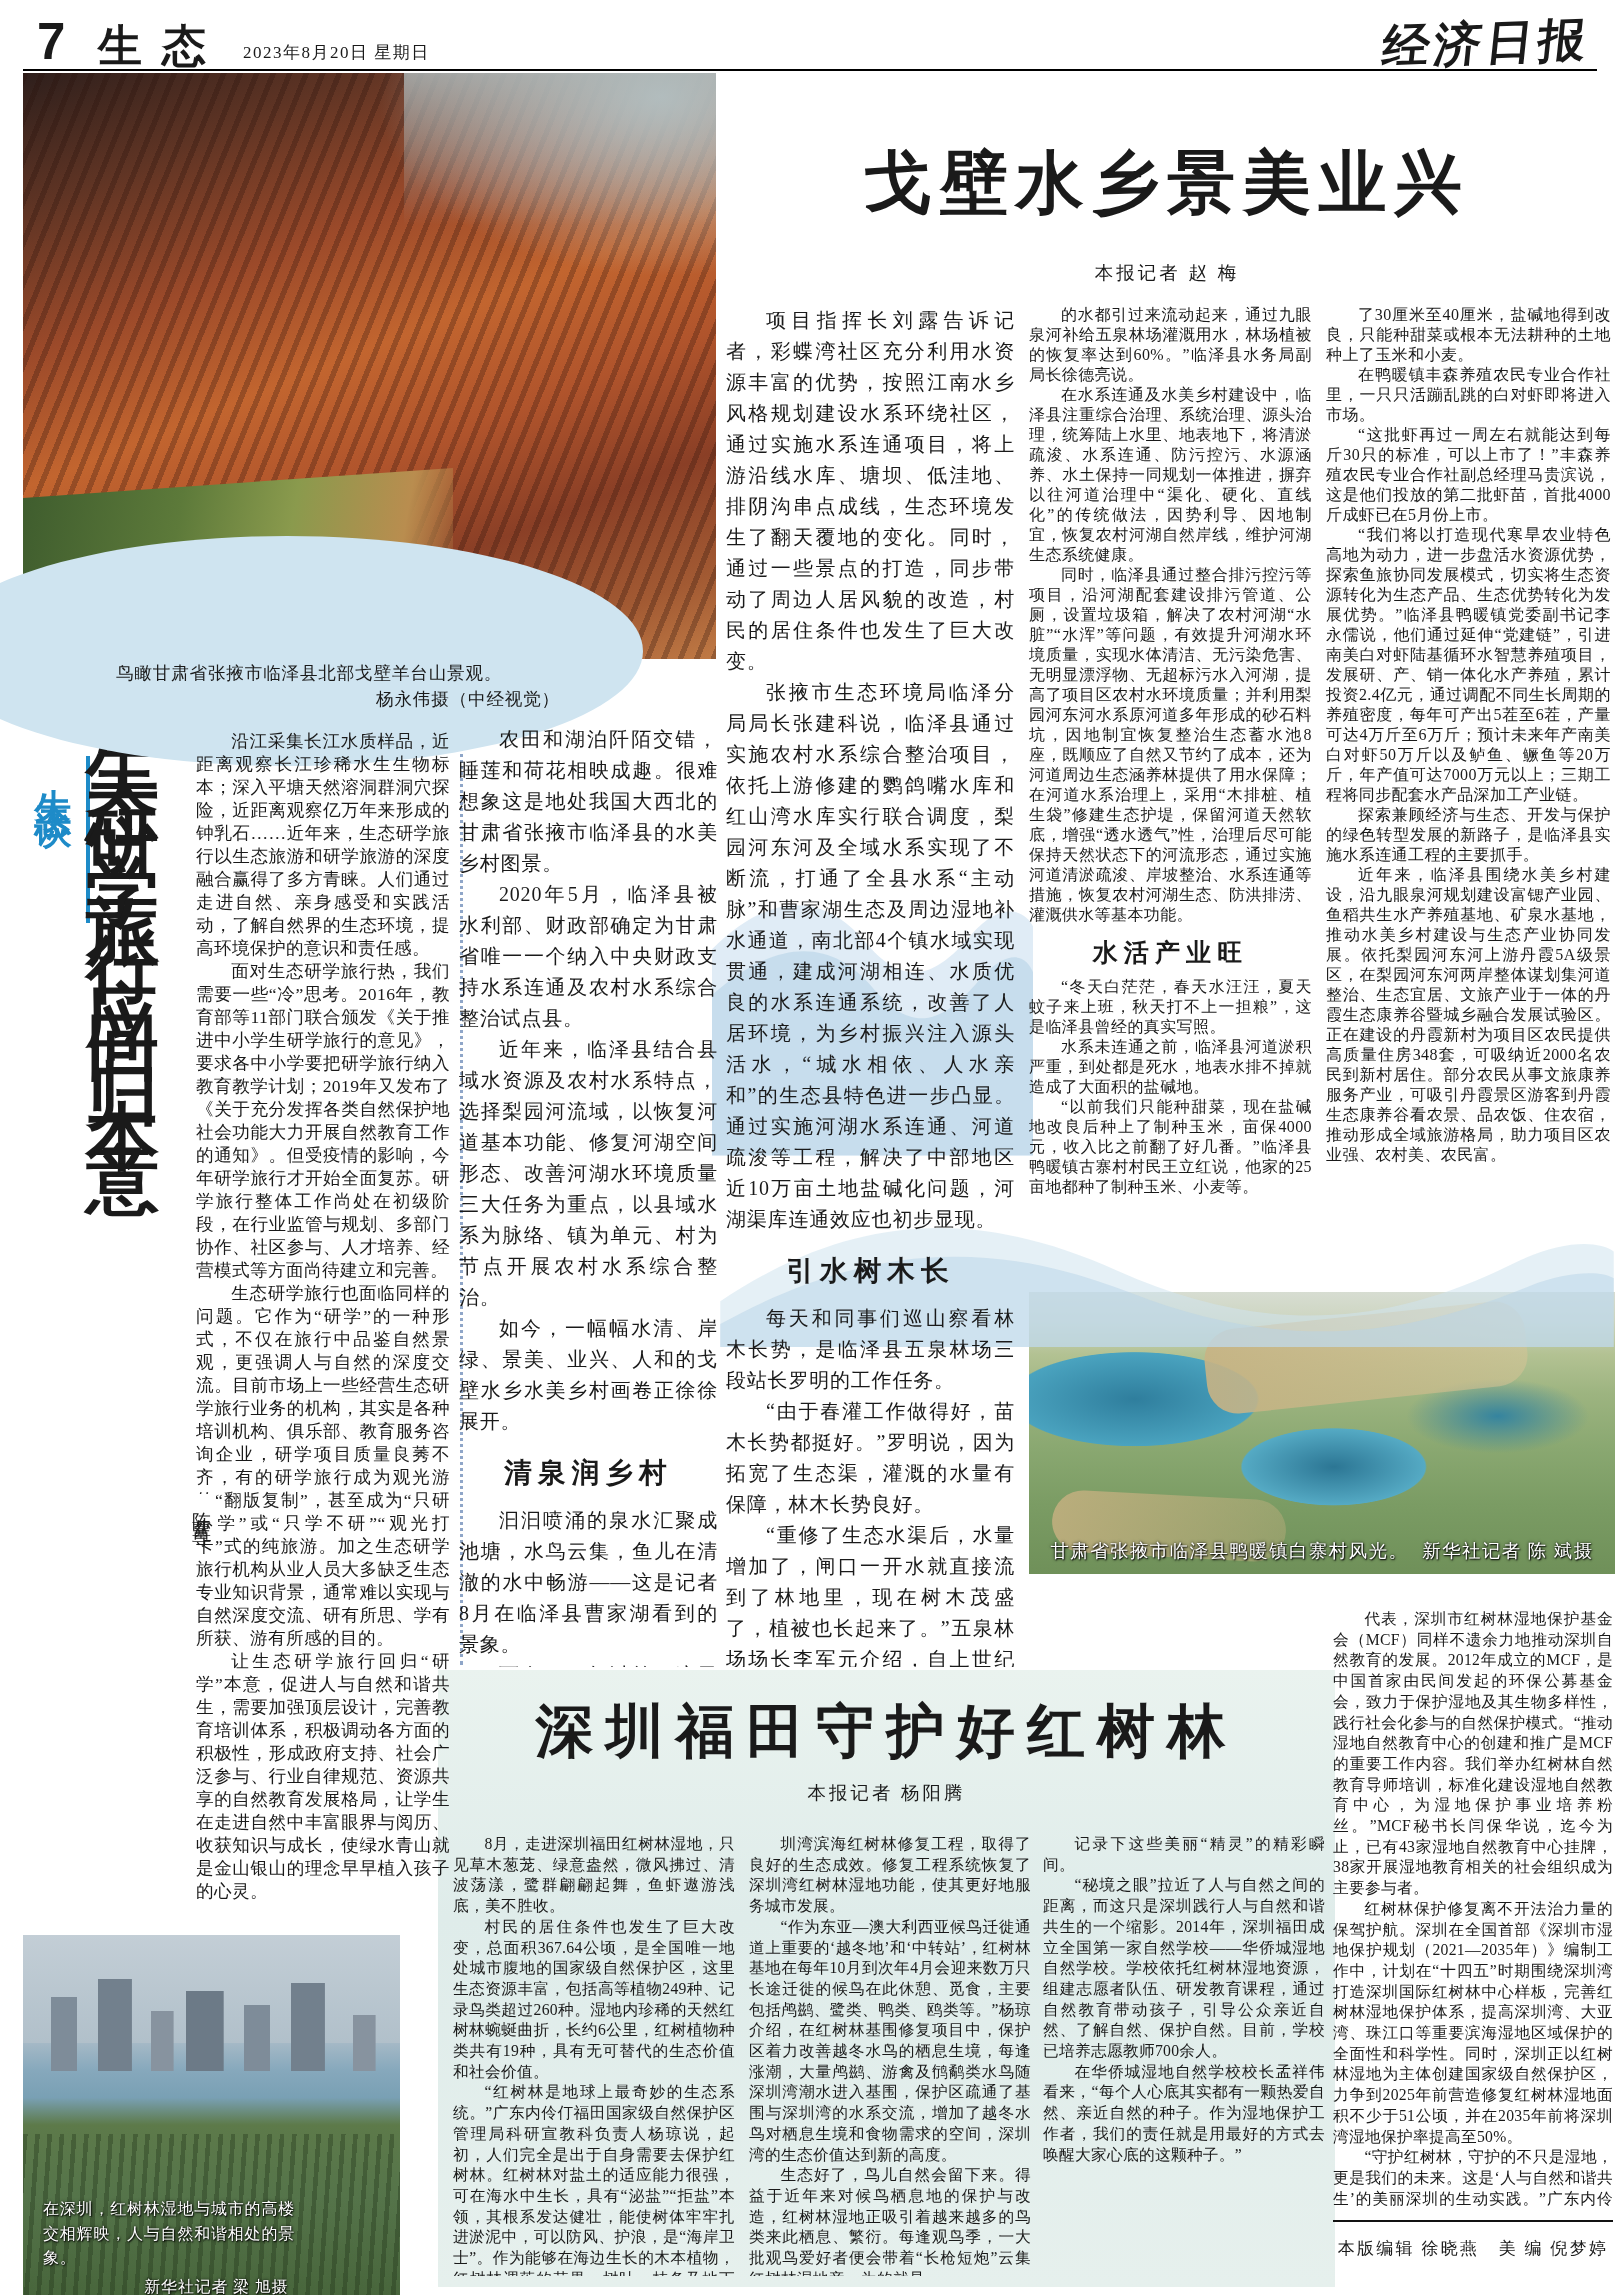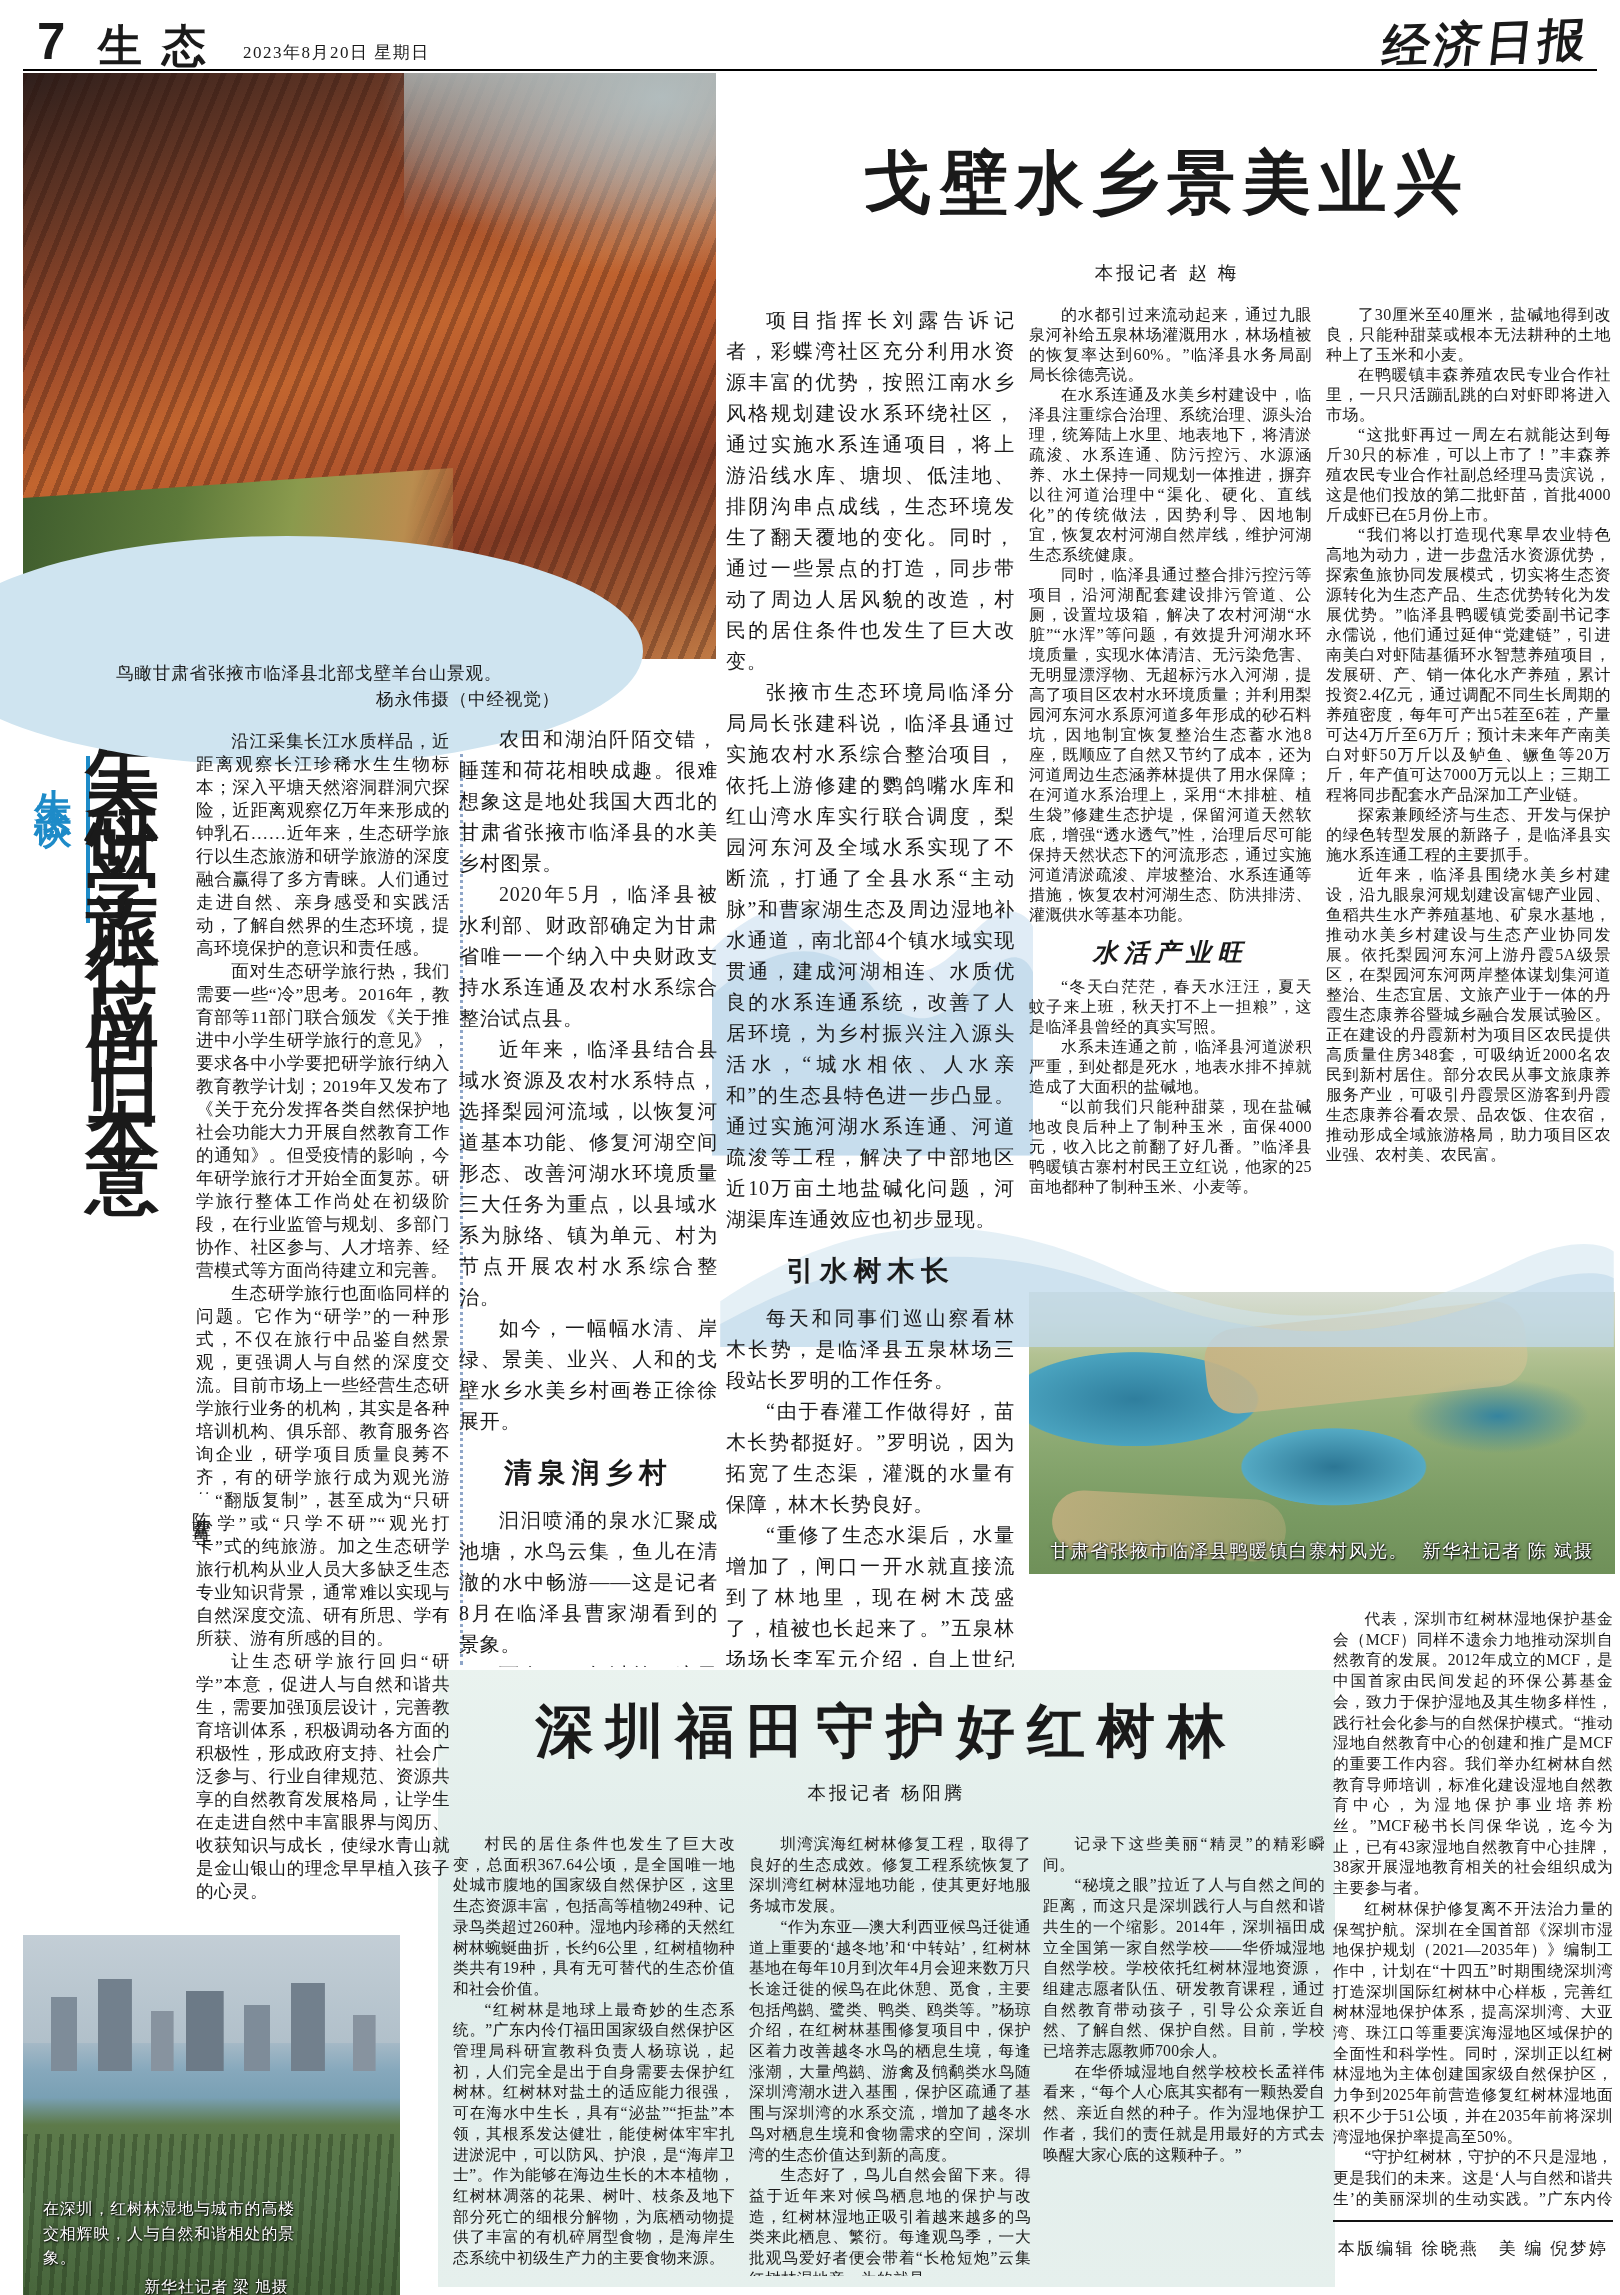--- a/index.html
+++ b/index.html
@@ -59,21 +59,21 @@
   
   .mainhead{font-family:"Liberation Sans","DejaVu Sans",sans-serif;font-weight:900;
      font-size:68px;letter-spacing:7.7px;text-align:center;white-space:nowrap;}
   .byline{font-size:18.4px;text-align:center;letter-spacing:3.1px;}
   .colbox{overflow:hidden;text-align:justify;z-index:3;}
   .big{font-size:20px;line-height:31px;letter-spacing:0.8px;}
   .small{font-size:16px;line-height:20px;letter-spacing:0.4px;}
   .p{text-indent:2em;margin:0;}
   .subhead{text-align:center;font-weight:bold;font-size:27.6px;letter-spacing:6.1px;
      margin:20px 0 17px;text-indent:0;font-family:"Liberation Serif","DejaVu Serif",serif;}
-  .small .subhead{font-size:25px;margin:18.4px 0 13.8px;font-style:italic;}
+  .small .subhead{font-size:25px;margin:18.4px 0 13.8px;}
   .wave{z-index:2;pointer-events:none;}
   
   .vlabel{writing-mode:vertical-rl;text-orientation:upright;color:#1e8bc8;
      font-family:"Liberation Sans","DejaVu Sans",sans-serif;font-weight:900;font-size:37px;letter-spacing:10.7px;}
   .vline{background:#1e8bc8;width:3.8px;}
   .vtitle{writing-mode:vertical-rl;text-orientation:upright;font-family:"Liberation Sans","DejaVu Sans",sans-serif;
      font-weight:900;font-size:73px;letter-spacing:41px;line-height:1.2;}
   .vauthor{writing-mode:vertical-rl;text-orientation:upright;font-size:19px;letter-spacing:7.7px;background:#fff;z-index:4;padding:3.1px 1.5px;}
   .sidetext{font-size:17.6px;line-height:23px;letter-spacing:0.4px;}
   .dotted{border-left:3.1px dotted #8fa6c8;width:0;}
@@ -186,20 +186,21 @@
       <span>在深圳，红树林湿地与城市的高楼交相辉映，人与自然和谐相处的景象。</span>
       <span class="credit">新华社记者 梁 旭摄</span>
     </div>
   </div>
 
   <div class="abs szpanel" style="left:438px;top:1670px;width:897px;height:617px;"></div>
   <div class="abs szhead" style="left:438px;top:1693px;width:897px;">深圳福田守护好红树林</div>
   <div class="abs byline" style="left:438px;top:1780px;width:897px;">本报记者 杨阳腾</div>
 
   <div class="abs colbox szsmall" style="left:453px;top:1834px;width:282px;height:442px;">
+    <p class="p">8月，走进深圳福田红树林湿地，只见草木葱茏、绿意盎然，微风拂过、清波荡漾，鹭群翩翩起舞，鱼虾遨游浅底，美不胜收。</p>
     <p class="p">村民的居住条件也发生了巨大改变，总面积367.64公顷，是全国唯一地处城市腹地的国家级自然保护区，这里生态资源丰富，包括高等植物249种、记录鸟类超过260种。湿地内珍稀的天然红树林蜿蜒曲折，长约6公里，红树植物种类共有19种，具有无可替代的生态价值和社会价值。</p>
     <p class="p">“红树林是地球上最奇妙的生态系统。”广东内伶仃福田国家级自然保护区管理局科研宣教科负责人杨琼说，起初，人们完全是出于自身需要去保护红树林。红树林对盐土的适应能力很强，可在海水中生长，具有“泌盐”“拒盐”本领，其根系发达健壮，能使树体牢牢扎进淤泥中，可以防风、护浪，是“海岸卫士”。作为能够在海边生长的木本植物，红树林凋落的花果、树叶、枝条及地下部分死亡的细根分解物，为底栖动物提供了丰富的有机碎屑型食物，是海岸生态系统中初级生产力的主要食物来源。</p>
 
   </div>
   <div class="abs colbox szsmall" style="left:749px;top:1834px;width:282px;height:442px;">
     <p class="p">圳湾滨海红树林修复工程，取得了良好的生态成效。修复工程系统恢复了深圳湾红树林湿地功能，使其更好地服务城市发展。</p>
     <p class="p">“作为东亚—澳大利西亚候鸟迁徙通道上重要的‘越冬地’和‘中转站’，红树林基地在每年10月到次年4月会迎来数万只长途迁徙的候鸟在此休憩、觅食，主要包括鸬鹚、鹭类、鸭类、鸥类等。”杨琼介绍，在红树林基围修复项目中，保护区着力改善越冬水鸟的栖息生境，每逢涨潮，大量鸬鹚、游禽及鸻鹬类水鸟随深圳湾潮水进入基围，保护区疏通了基围与深圳湾的水系交流，增加了越冬水鸟对栖息生境和食物需求的空间，深圳湾的生态价值达到新的高度。</p>
     <p class="p">生态好了，鸟儿自然会留下来。得益于近年来对候鸟栖息地的保护与改造，红树林湿地正吸引着越来越多的鸟类来此栖息、繁衍。每逢观鸟季，一大批观鸟爱好者便会带着“长枪短炮”云集红树林湿地旁，为的就是</p>
   </div>
   <div class="abs colbox szsmall" style="left:1043px;top:1834px;width:282px;height:442px;">

